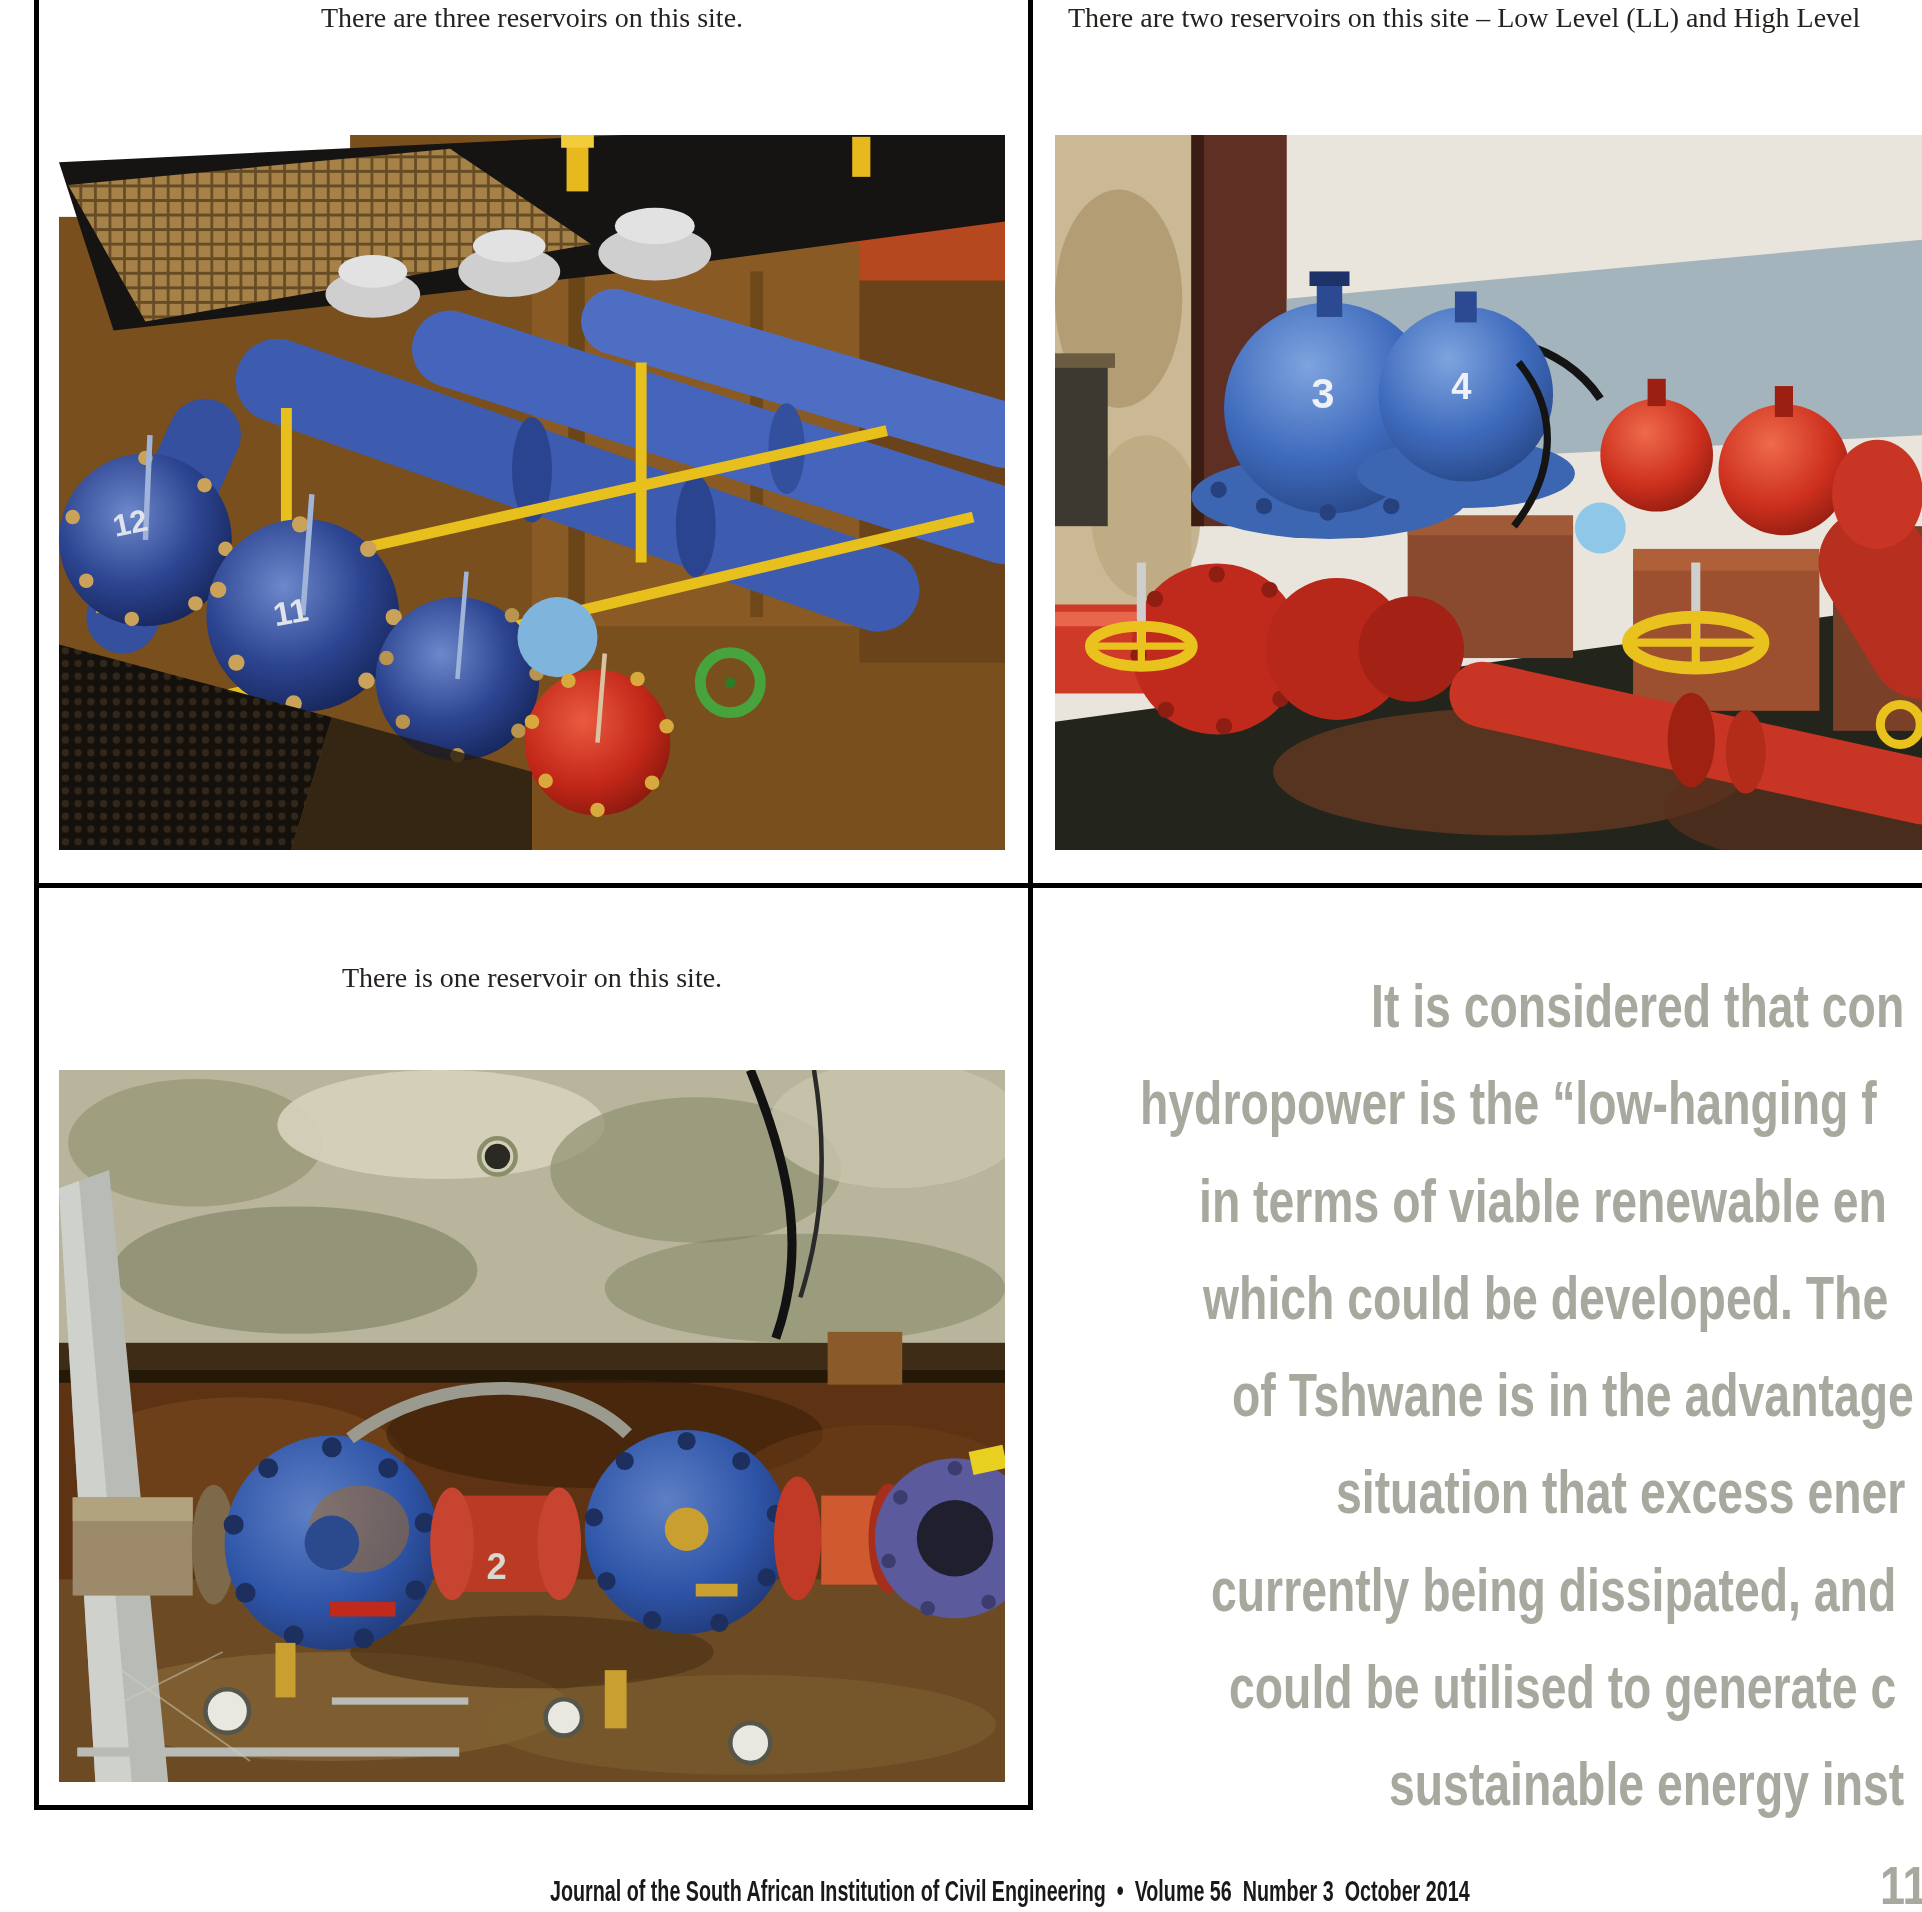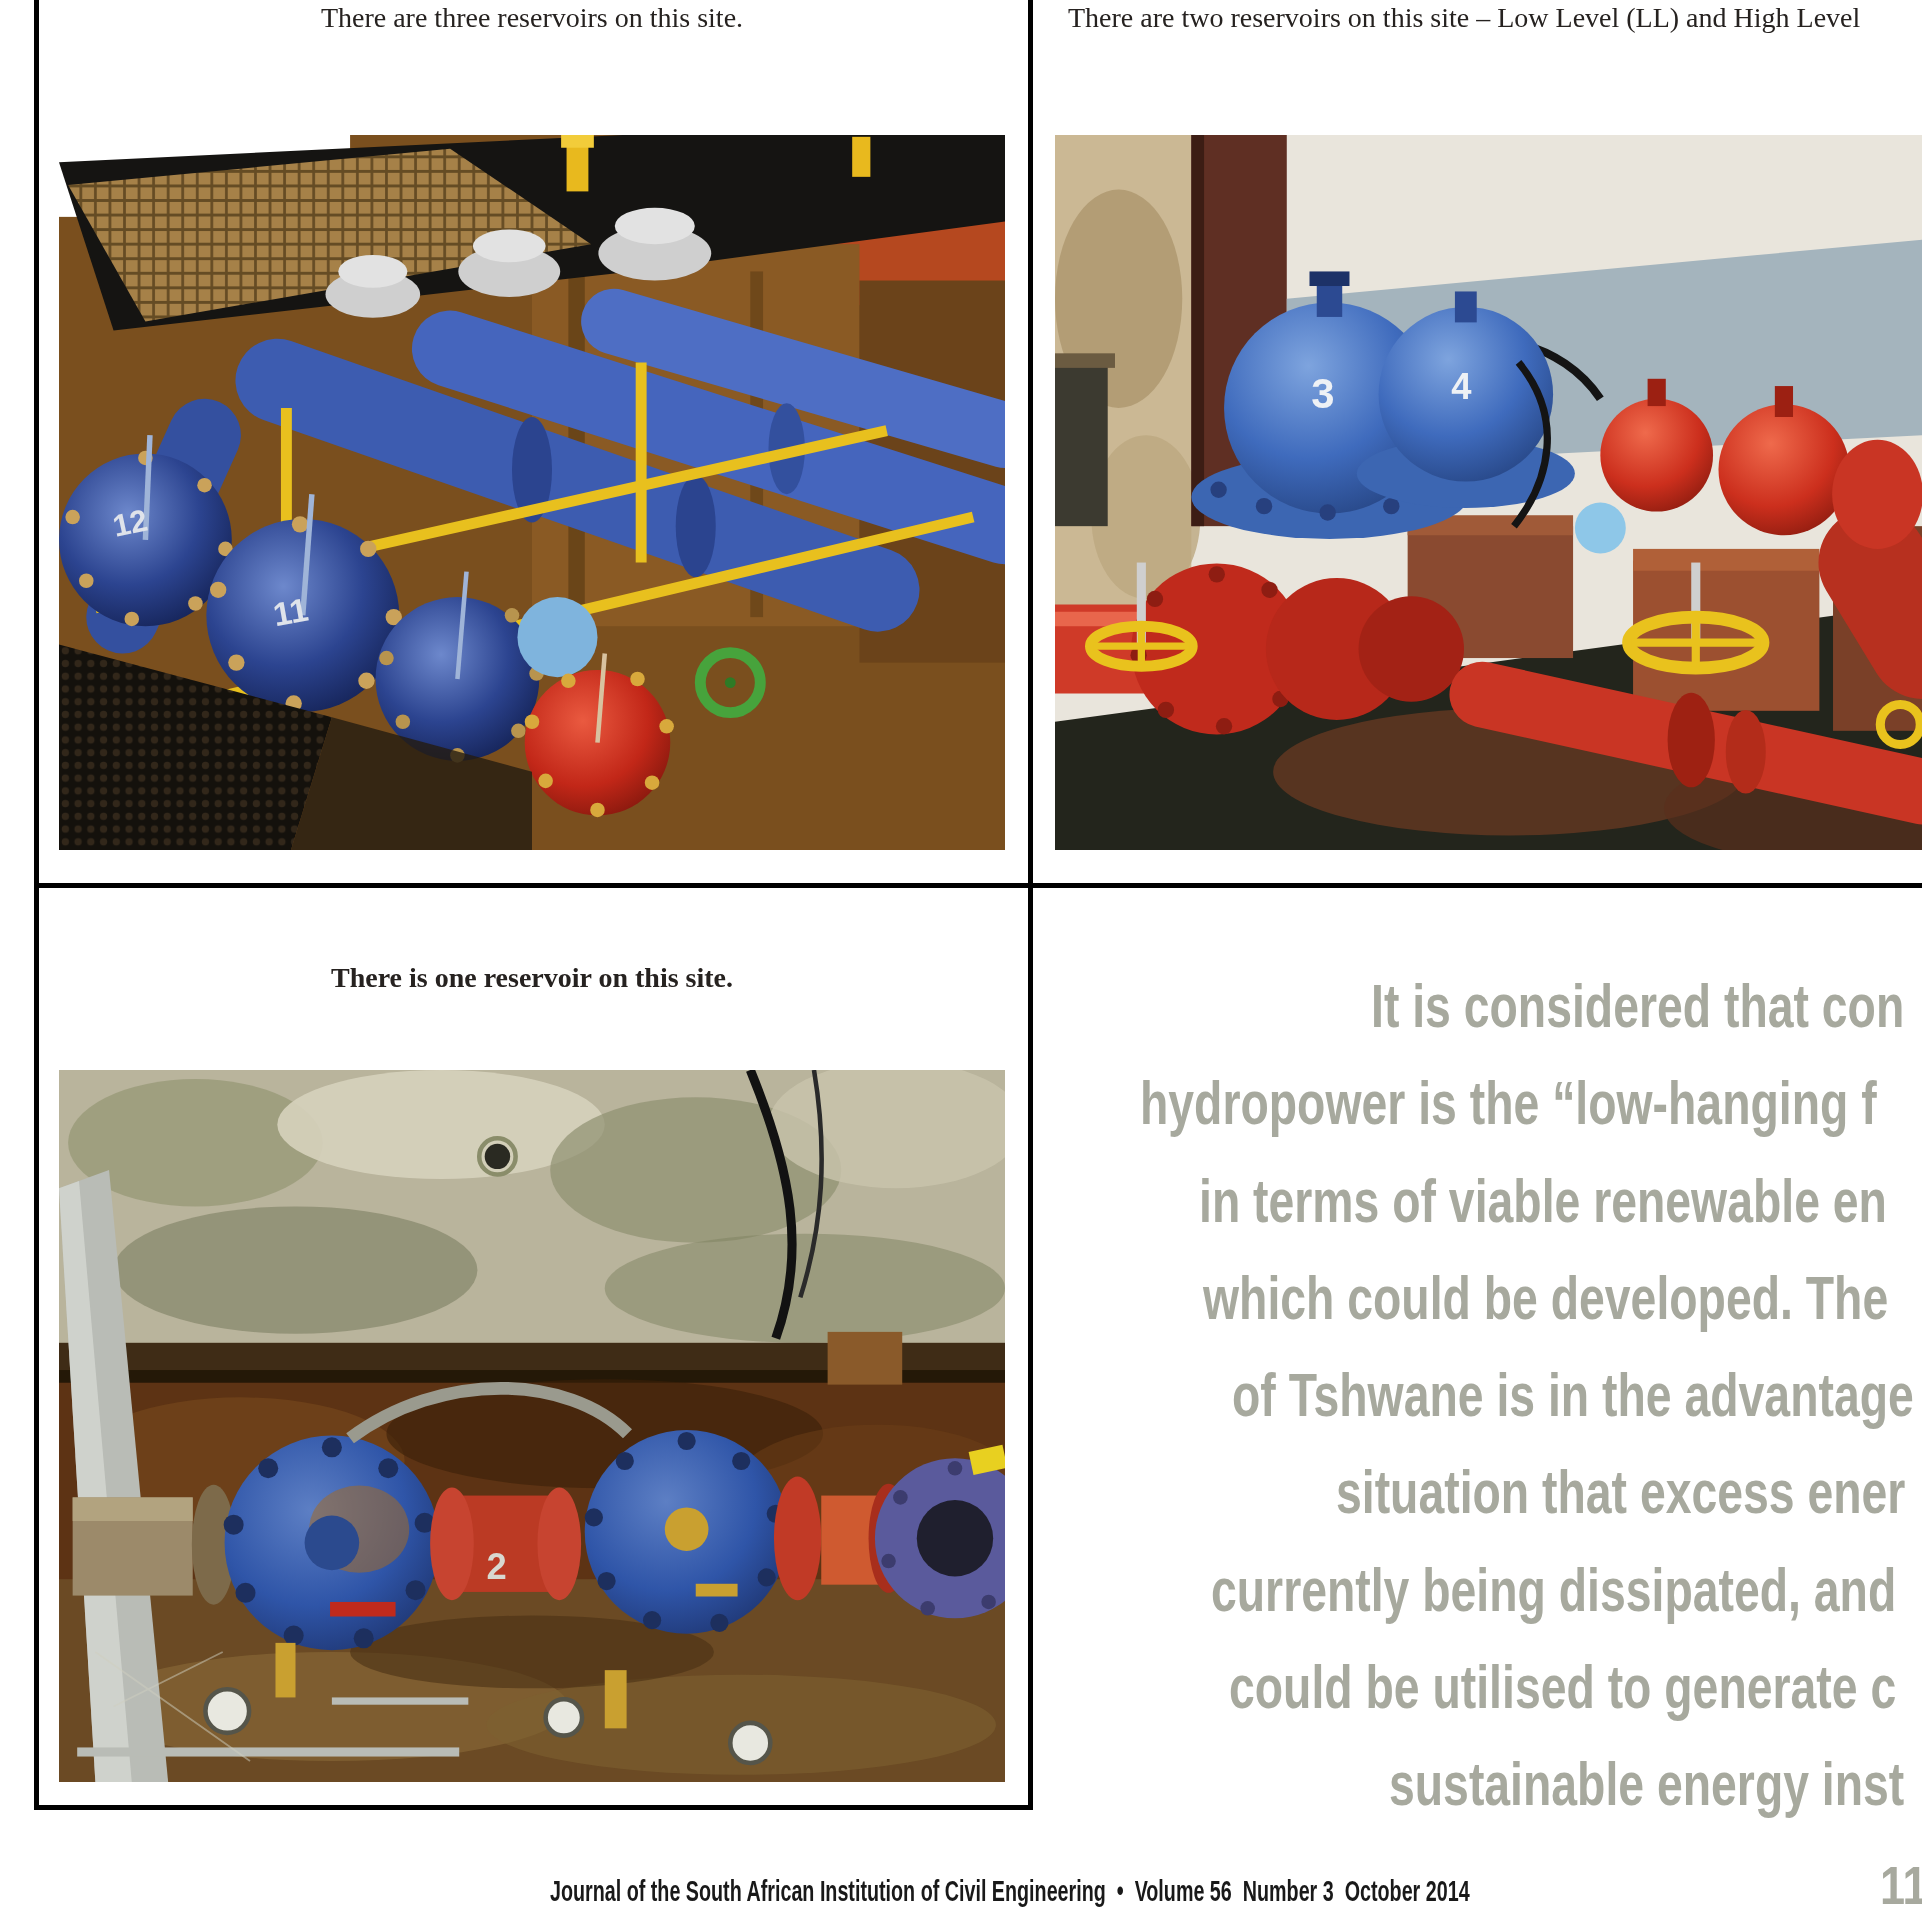--- a/index.html
+++ b/index.html
@@ -27,21 +27,21 @@
   <div class="rule" style="left:34px;top:0;width:4.5px;height:1809px;"></div>
   <div class="rule" style="left:1028px;top:0;width:4.5px;height:1809px;"></div>
   <div class="rule" style="left:34px;top:883px;width:1889px;height:4.5px;"></div>
   <div class="rule" style="left:34px;top:1805px;width:999px;height:4.5px;"></div>
 
   <div class="abs caption" style="left:36px;top:0;width:992px;text-align:center;font-family:Liberation Serif, serif;">There are three reservoirs on this site.</div>
 
   <div class="abs caption" style="left:1068px;top:0;white-space:nowrap;">There are two reservoirs on this site – Low Level (LL) and High Level</div>
 
 
-  <div class="abs caption" style="left:36px;top:960px;width:992px;text-align:center;font-weight:bold;">There is one reservoir on this site.</div>
+  <div class="abs caption" style="left:36px;top:960px;width:992px;text-align:center;">There is one reservoir on this site.</div>
 
   <div class="photo" style="left:59px;top:135px;width:946px;height:715px;">
     <svg viewBox="0 0 1040 786" preserveAspectRatio="none">
       <defs>
         <pattern id="meshDark" width="14" height="14" patternUnits="userSpaceOnUse">
           <rect width="14" height="14" fill="#14110c"></rect>
             <circle cx="7" cy="7" r="4" fill="#32271a"></circle>
         </pattern>
         <pattern id="meshTan" width="16" height="16" patternUnits="userSpaceOnUse">
           <rect width="16" height="16" fill="#b68d4e"></rect>

